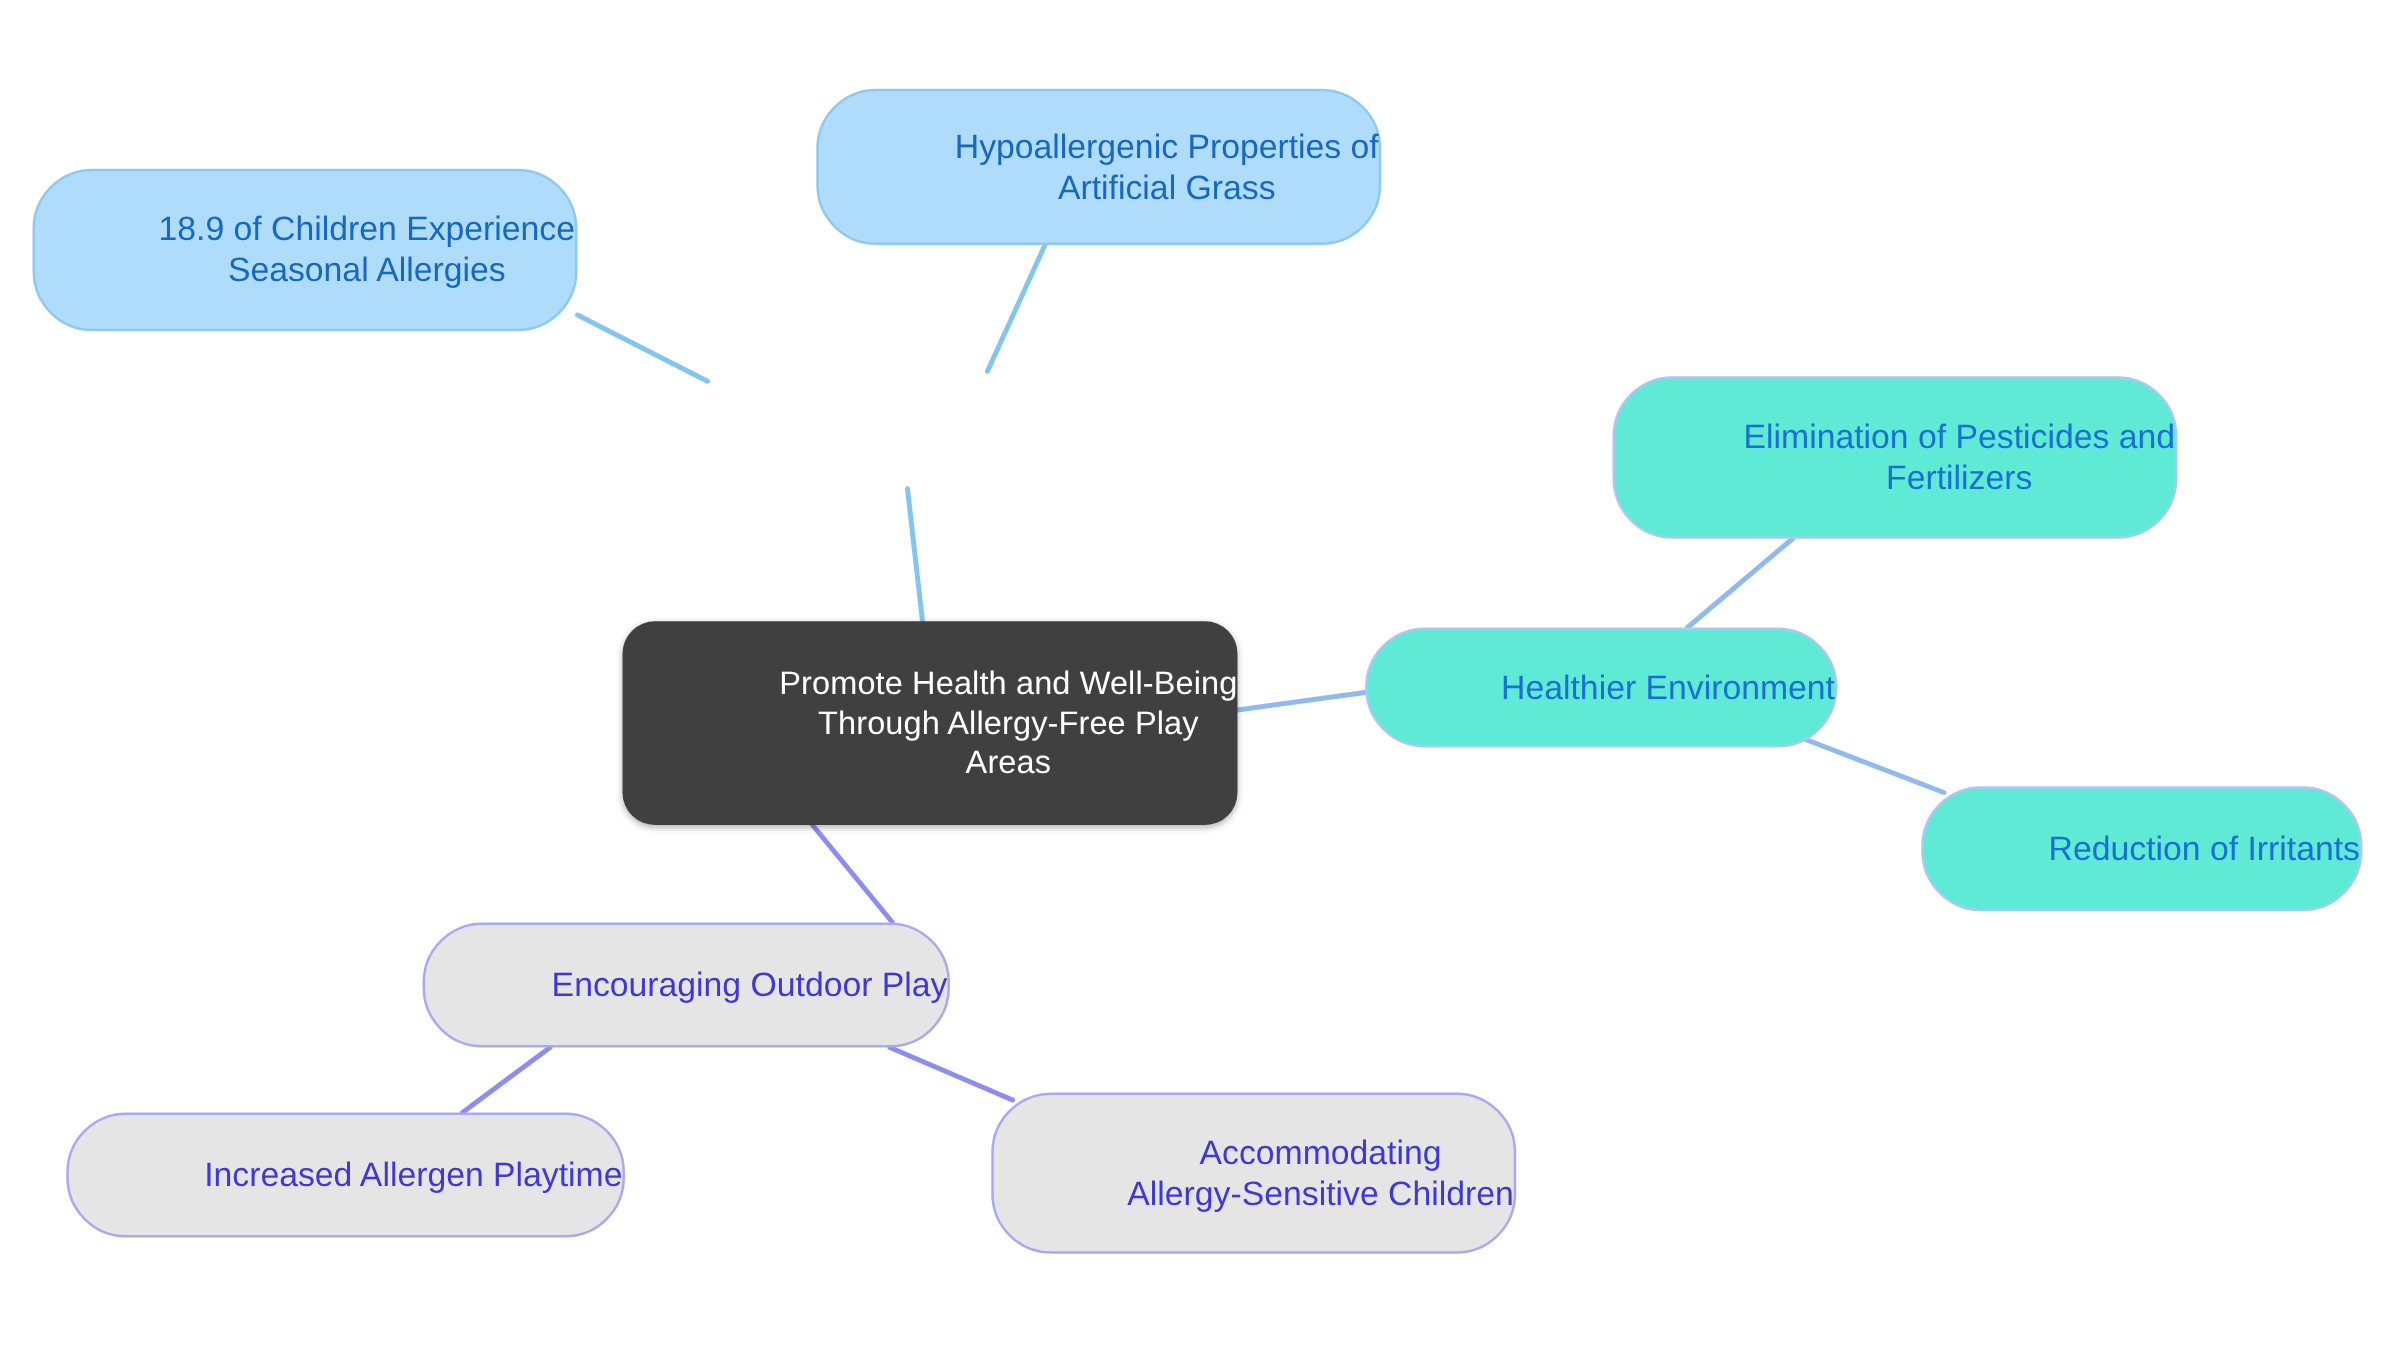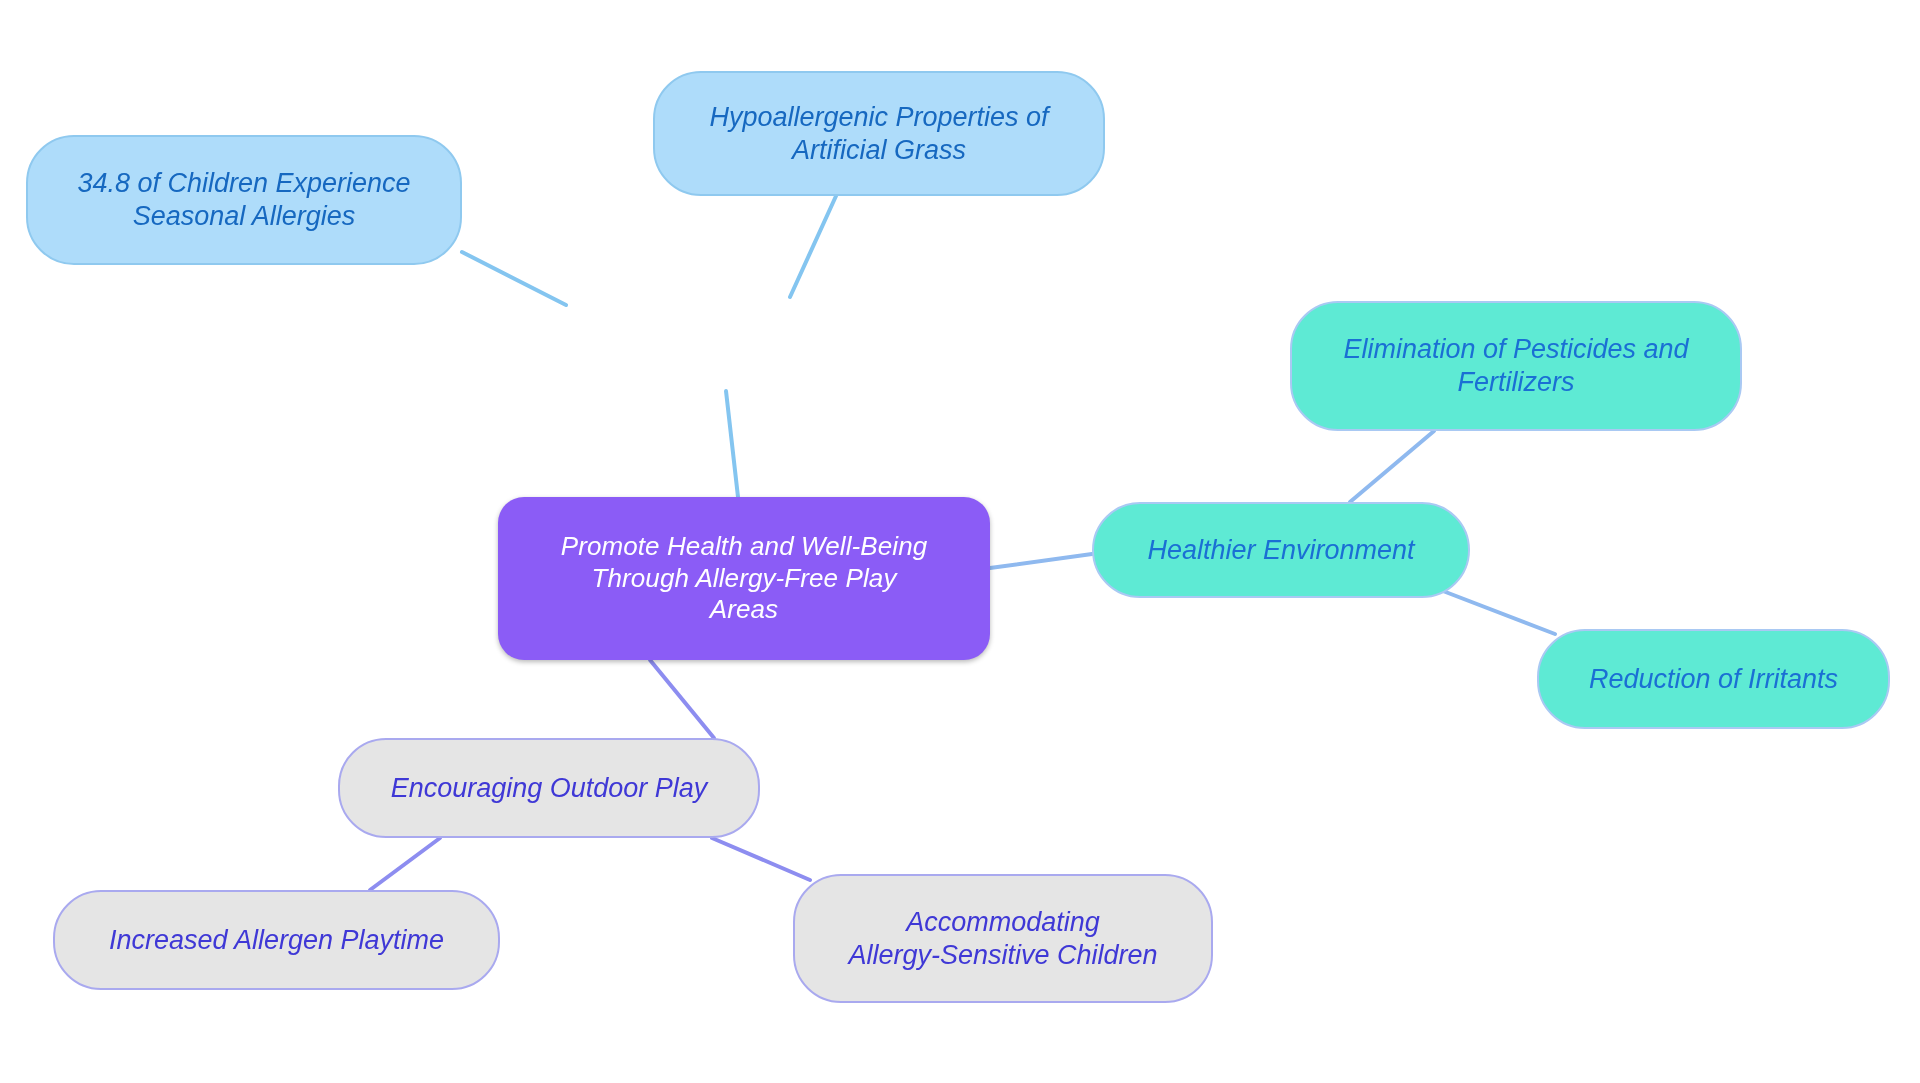--- a/index.html
+++ b/index.html
@@ -25,29 +25,28 @@
     left: 0;
     width: 1920px;
     height: 1083px;
     pointer-events: none;
   }
   .node {
     position: absolute;
     box-sizing: border-box;
     display: flex;
     align-items: center;
-    justify-content: center;
+    justify-content: flex-end;
     text-align: center;
     line-height: 1.22;
     white-space: pre-line;
-    font-style: italic;
     -webkit-font-smoothing: antialiased;
   }
   .node-root {
-    background: #8b5cf6;
+    background: #404040;
     color: #ffffff;
     border-radius: 26px;
     font-size: 26px;
     letter-spacing: 0.1px;
     box-shadow: 0 2px 5px rgba(0,0,0,0.28);
   }
   .node-branch-a {
     background: #aedcfa;
     border: 2px solid #8fc9ef;
     color: #1668c0;
@@ -87,21 +86,21 @@
     </svg>
 
   <div class="node node-root" style="left: 498px; top: 497px; width: 492px; height: 163px;">
     <span>Promote Health and Well-Being
 Through Allergy-Free Play
 Areas</span>
   </div>
 
 
   <div class="node node-branch-a" style="left: 26px; top: 135px; width: 436px; height: 130px;">
-    <span>34.8 of Children Experience
+    <span>18.9 of Children Experience
 Seasonal Allergies</span>
   </div>
 
   <div class="node node-branch-a" style="left: 653px; top: 71px; width: 452px; height: 125px;">
     <span>Hypoallergenic Properties of
 Artificial Grass</span>
   </div>
 
   <div class="node node-branch-b" style="left: 1092px; top: 502px; width: 378px; height: 96px;">
     <span>Healthier Environment</span>

